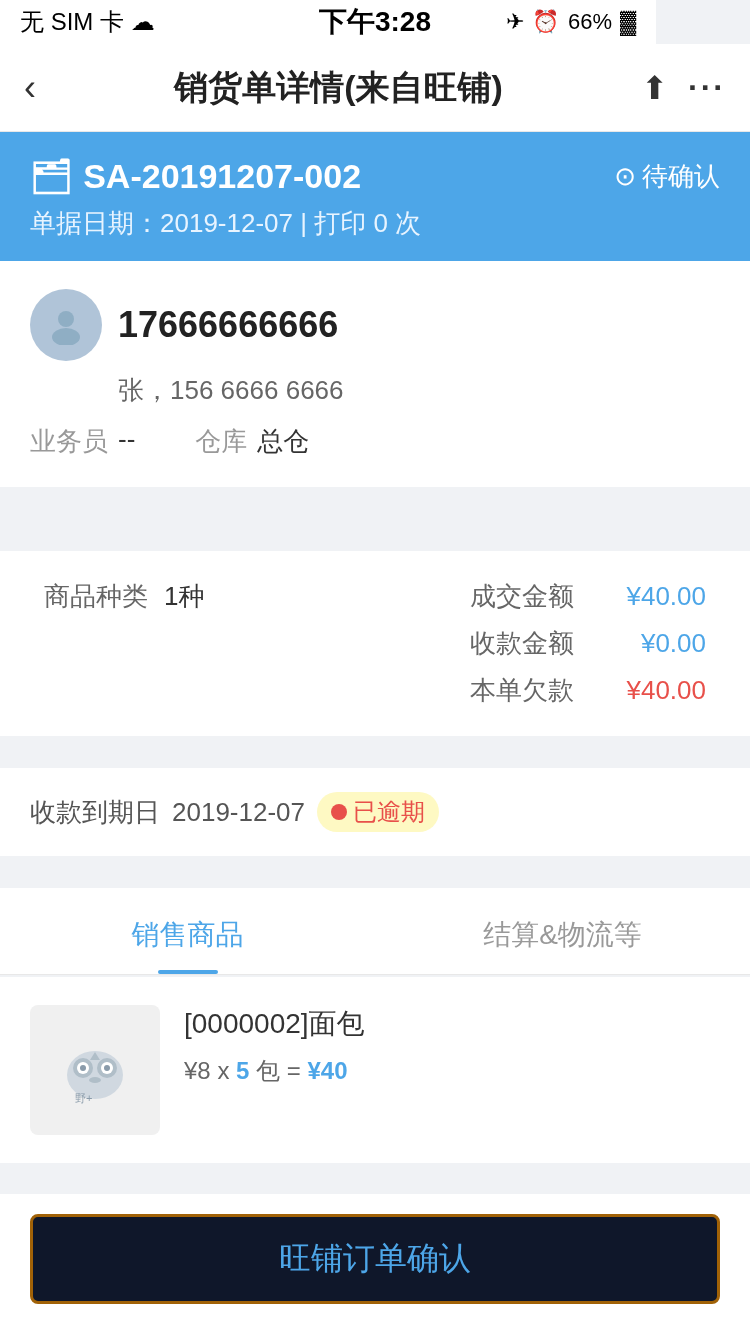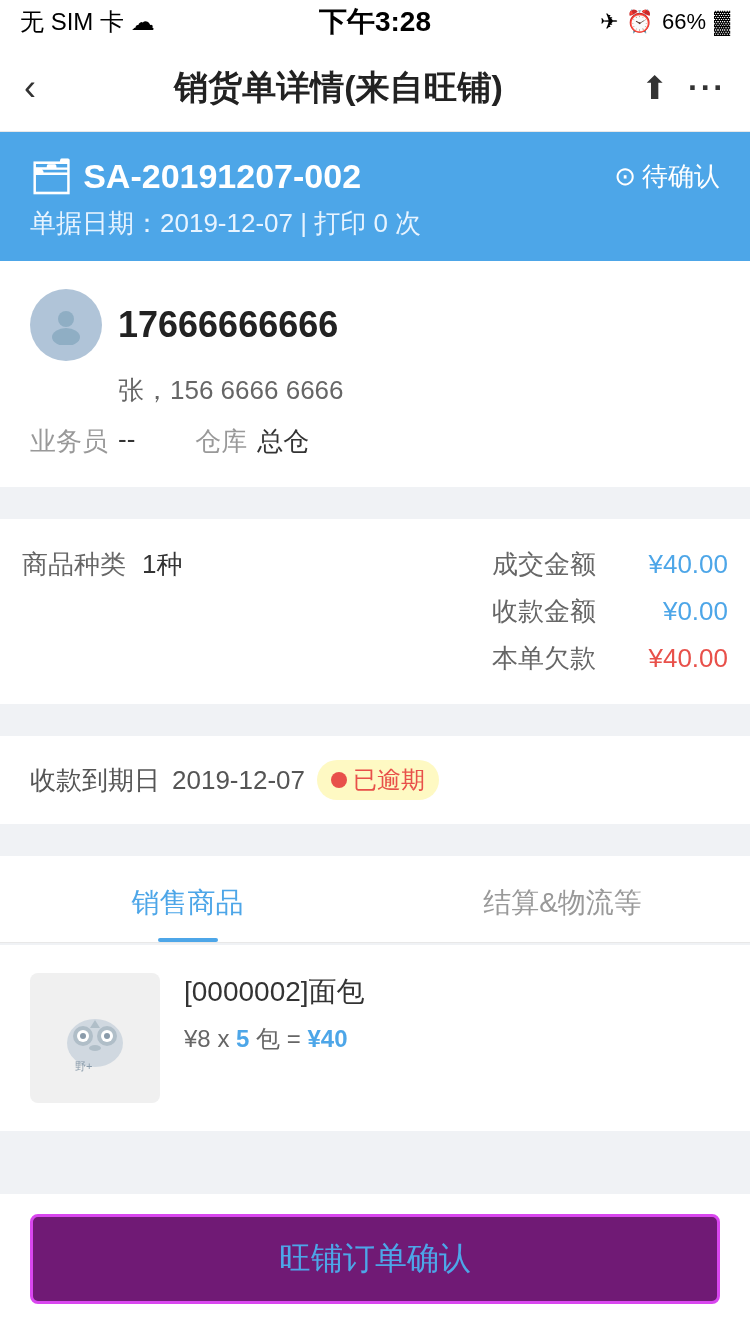--- a/index.html
+++ b/index.html
@@ -7,21 +7,21 @@
     body {
       width: 750px;
       min-height: 1334px;
       font-family: -apple-system, 'PingFang SC', 'Helvetica Neue', Arial, sans-serif;
       background: #f0f2f5;
       font-size: 28px;
     }
 
     
     .status-bar {
-      width: 750px;
+      width: 656px;
       height: 44px;
       background: #fff;
       display: flex;
       align-items: center;
       justify-content: space-between;
       padding: 4px 20px;
       font-size: 24px;
     }
     .status-bar-left {
       display: flex;
@@ -161,22 +161,23 @@
     .meta-label {
       color: #999;
     }
     .meta-value {
       color: #333;
     }
 
     
     .amounts-card {
       background: #fff;
-      padding: 28px 22px;
+      padding: 28px 44px;
       margin-bottom: 16px;
+      margin-top: 32px;
     }
     .amounts-row {
       display: flex;
       justify-content: space-between;
       align-items: flex-start;
     }
     .amounts-left {
       display: flex;
       align-items: center;
       gap: 16px;
@@ -319,22 +320,22 @@
       position: fixed;
       bottom: 0;
       left: 0;
       width: 750px;
       padding: 20px 30px 30px;
       background: #fff;
     }
     .confirm-btn {
       width: 100%;
       height: 90px;
-      border: 3px solid #d946ef;
-      background: #701a75;
+      border: 3px solid #a16207;
+      background: #0f172a;
       color: #4da6e8;
       font-size: 32px;
       font-weight: 500;
       border-radius: 8px;
       cursor: pointer;
       display: flex;
       align-items: center;
       justify-content: center;
     }
 

